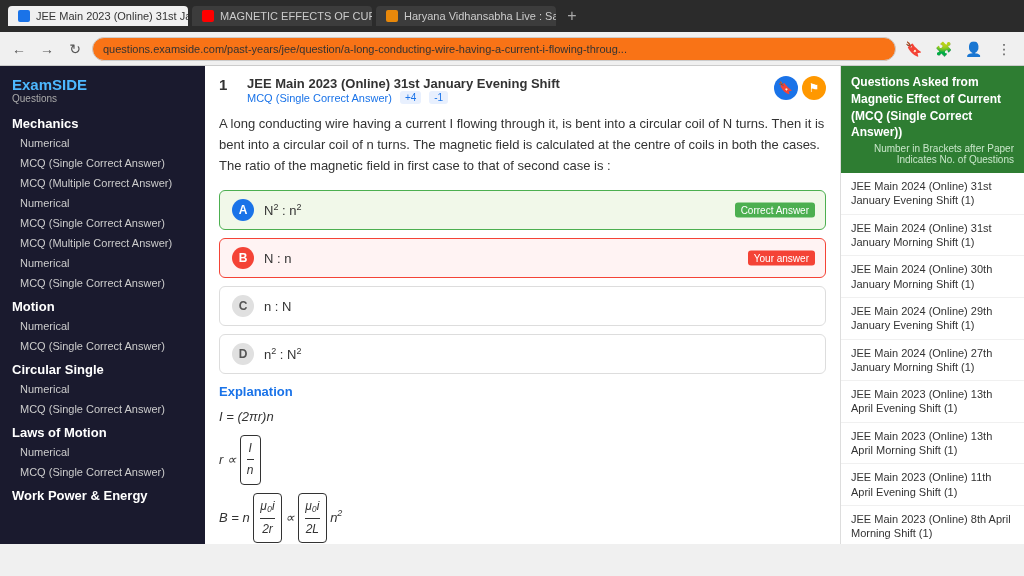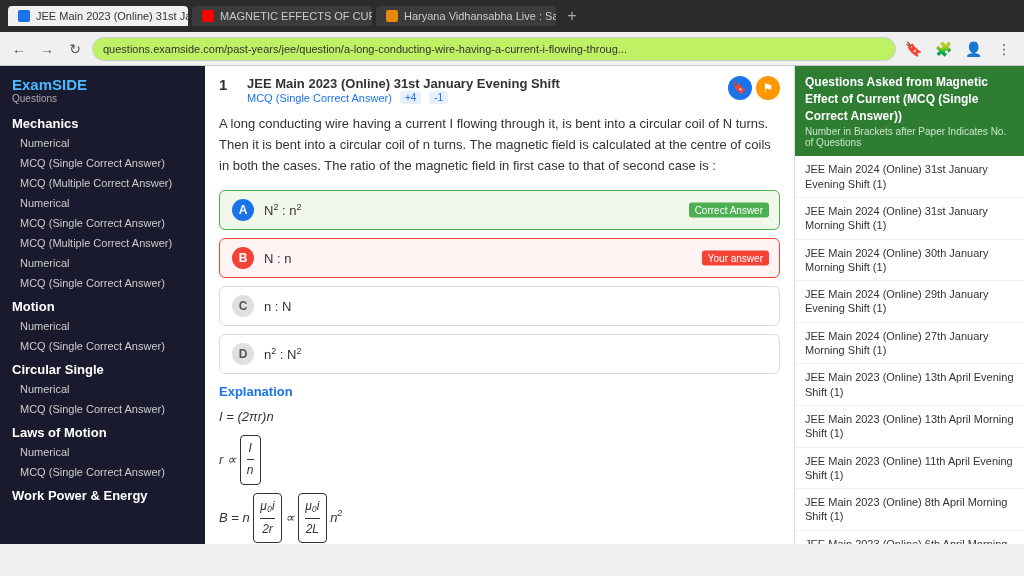--- a/index.html
+++ b/index.html
@@ -6,21 +6,21 @@
     body { font-family: Arial, sans-serif; font-size: 13px; background: #f0f0f0; width: 1024px; height: 576px; overflow: hidden; }
     .tab-bar { background: #2b2b2b; height: 32px; display: flex; align-items: center; padding: 0 8px; gap: 4px; }
     .tab { background: #3c3c3c; color: #ccc; font-size: 11px; padding: 4px 10px; border-radius: 4px 4px 0 0; display: flex; align-items: center; gap: 6px; max-width: 180px; overflow: hidden; white-space: nowrap; }
     .tab.active { background: #f0f0f0; color: #333; }
     .tab-favicon { width: 12px; height: 12px; background: #555; border-radius: 2px; flex-shrink: 0; }
     .tab-favicon.jee { background: #1a73e8; }
     .tab-favicon.yt { background: #ff0000; }
     .tab-favicon.hn { background: #e8880a; }
     .nav-bar { background: #f0f0f0; height: 34px; display: flex; align-items: center; padding: 0 8px; gap: 6px; border-bottom: 1px solid #ccc; }
     .nav-btn { width: 22px; height: 22px; display: flex; align-items: center; justify-content: center; color: #555; cursor: pointer; font-size: 14px; }
-    .address-bar { flex: 1; background: #bef264; border: 1px solid #ccc; border-radius: 16px; height: 24px; display: flex; align-items: center; padding: 0 10px; font-size: 11px; color: #333; overflow: hidden; white-space: nowrap; }
+    .address-bar { flex: 1; background: #f97316; border: 1px solid #ccc; border-radius: 16px; height: 24px; display: flex; align-items: center; padding: 0 10px; font-size: 11px; color: #333; overflow: hidden; white-space: nowrap; }
     .nav-icons { display: flex; gap: 6px; align-items: center; }
     .nav-icon-btn { width: 24px; height: 24px; display: flex; align-items: center; justify-content: center; font-size: 14px; color: #555; cursor: pointer; }
 
     
     .app { display: flex; height: calc(576px - 98px); background: #eab308; }
 
     
     .sidebar { width: 205px; background: #1a1a2e; color: #fff; overflow-y: auto; flex-shrink: 0; }
     .sidebar-logo { padding: 10px 12px 6px; }
     .sidebar-logo .brand { font-size: 15px; font-weight: bold; color: #fff; }
@@ -51,24 +51,24 @@
     .option-label.d { background: #e0e0e0; color: #555; }
     .option-text { font-size: 13px; color: #333; }
     .option-tag { position: absolute; right: 10px; top: 50%; transform: translateY(-50%); font-size: 10px; padding: 2px 6px; border-radius: 3px; }
     .option-tag.correct-tag { background: #4caf50; color: #fff; }
     .option-tag.wrong-tag { background: #f44336; color: #fff; }
     .explanation-title { color: #1a73e8; font-size: 13px; font-weight: bold; margin: 10px 0 6px; }
     .explanation-text { font-size: 13px; color: #333; line-height: 1.8; }
     .math { font-style: italic; font-size: 13px; }
 
     
-    .right-panel { width: 230px; background: #fff; border-left: 1px solid #ddd; overflow-y: auto; flex-shrink: 0; }
+    .right-panel { width: 184px; background: #fff; border-left: 1px solid #ddd; overflow-y: auto; flex-shrink: 0; }
     .rp-header { background: #2e7d32; color: #fff; padding: 8px 10px; }
     .rp-header-title { font-size: 12px; font-weight: bold; line-height: 1.4; }
-    .rp-header-sub { font-size: 10px; color: #c8e6c9; margin-top: 2px; }
+    .rp-header-sub { font-size: 10px; color: #c8e6c9; margin-top: 2px; text-align: right; }
     .rp-item { padding: 6px 10px; font-size: 11px; color: #333; border-bottom: 1px solid #f0f0f0; cursor: pointer; line-height: 1.3; }
 
     
     sup { font-size: 9px; }
   </style>
 </head>
 <body>
 
 <div class="tab-bar">
   <div class="tab active">

